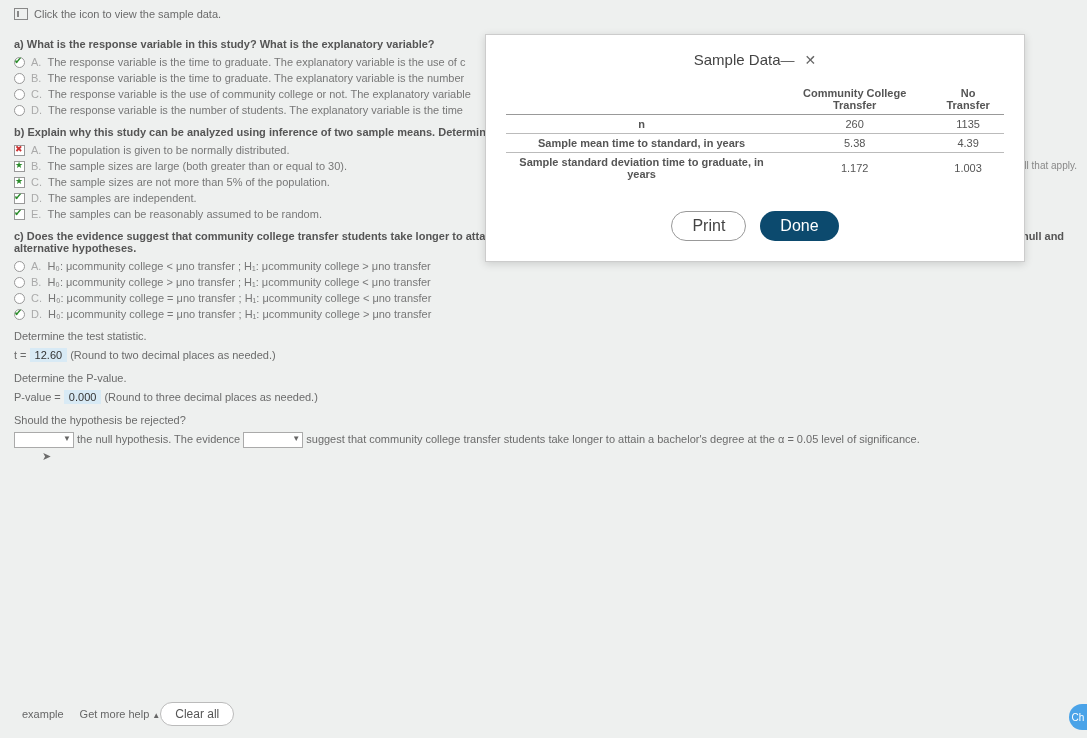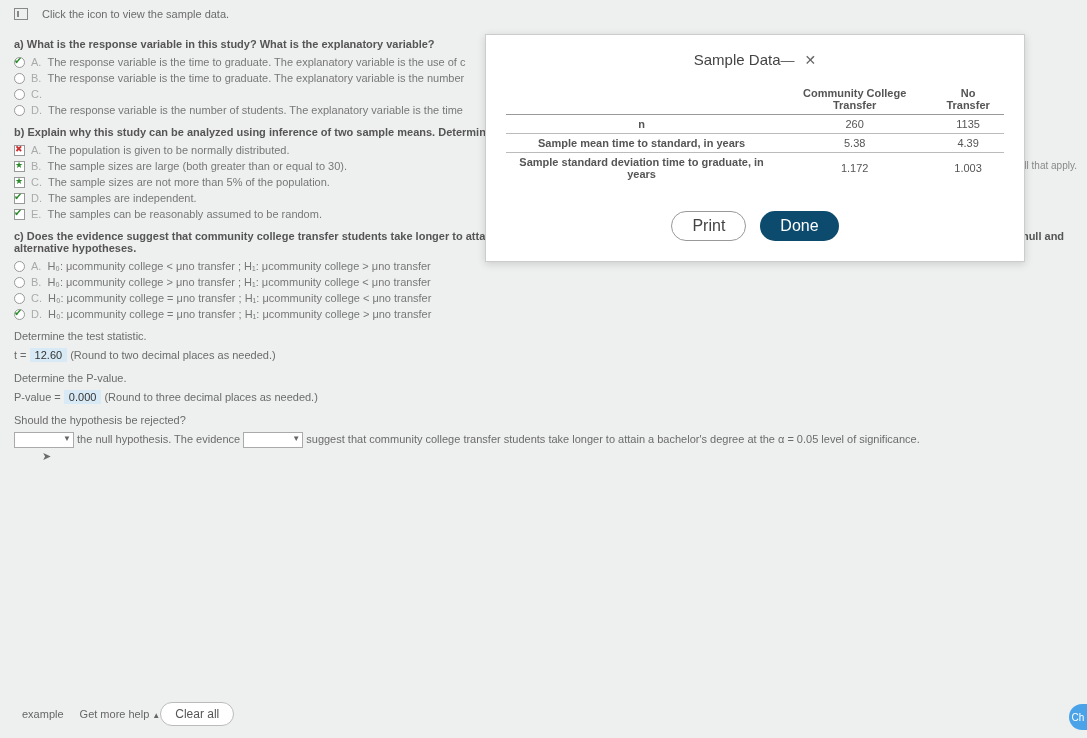--- a/index.html
+++ b/index.html
@@ -1,18 +1,18 @@
 <!DOCTYPE html>
 <html><head>
 <meta charset="utf-8">
 <style>
 *{box-sizing:border-box;margin:0;padding:0}
 body{font-family:Arial,Helvetica,sans-serif;background:#eef0ef;color:#6b6b6b;font-size:11px;width:1087px;height:738px;position:relative;overflow:hidden}
 .page{padding:8px 14px 0 14px}
-.top-row{display:flex;align-items:center;gap:14px;margin-bottom:18px}
+.top-row{display:flex;align-items:center;gap:6px;margin-bottom:18px}
 .top-row .ic{width:14px;height:12px;border:1px solid #888;display:inline-block;position:relative}
 .top-row .ic::before{content:"";position:absolute;left:2px;top:2px;width:2px;bottom:2px;background:#888}
 .section{margin-bottom:10px}
 .q{font-weight:700;color:#555;margin-bottom:6px}
 .opt{display:flex;align-items:center;gap:6px;margin:4px 0;color:#777}
 .radio{width:11px;height:11px;border:1px solid #999;border-radius:50%;flex:none;position:relative;background:#fff}
 .check{width:11px;height:11px;border:1px solid #999;flex:none;position:relative;background:#fff}
 .mk-green::after{content:"✔";color:#2a8b2a;position:absolute;left:-1px;top:-3px;font-size:10px}
 .mk-red::after{content:"✖";color:#c33;position:absolute;left:0;top:-2px;font-size:9px}
 .mk-star::after{content:"★";color:#2a8b2a;position:absolute;left:0;top:-2px;font-size:9px}
@@ -61,20 +61,21 @@
         <span>The response variable is the time to graduate. The explanatory variable is the use of c</span>
       </div>
     <div class="opt">
         <span class="radio"></span>
         <span class="faded">B.</span>
         <span>The response variable is the time to graduate. The explanatory variable is the number</span>
       </div>
     <div class="opt">
         <span class="radio"></span>
         <span class="faded">C.</span>
+        <span>The response variable is the use of community college or not. The explanatory variable</span>
       </div>
     <div class="opt">
         <span class="radio"></span>
         <span class="faded">D.</span>
         <span>The response variable is the number of students. The explanatory variable is the time</span>
       </div>
   </div>
 
   <div class="section">
     <div class="q">b) Explain why this study can be analyzed using inference of two sample means. Determine w</div>

